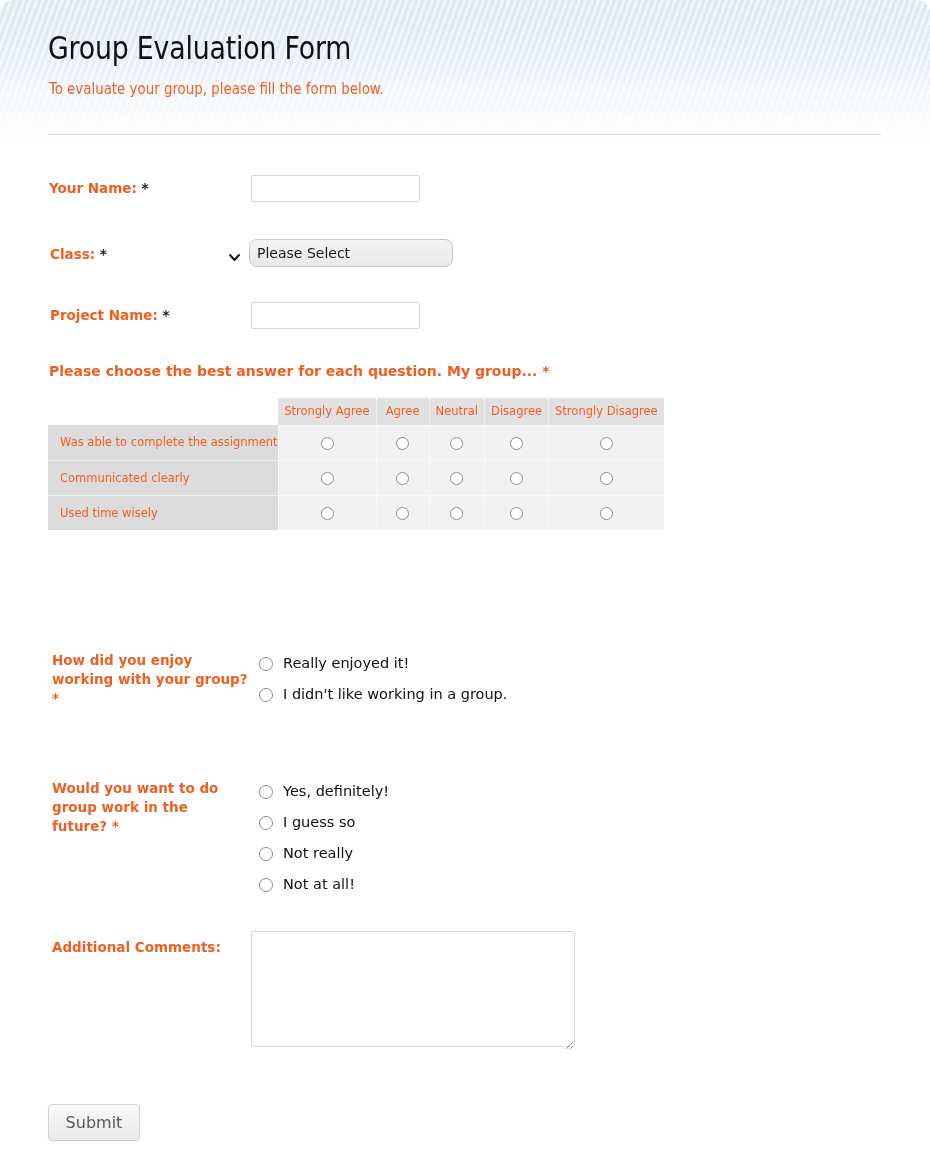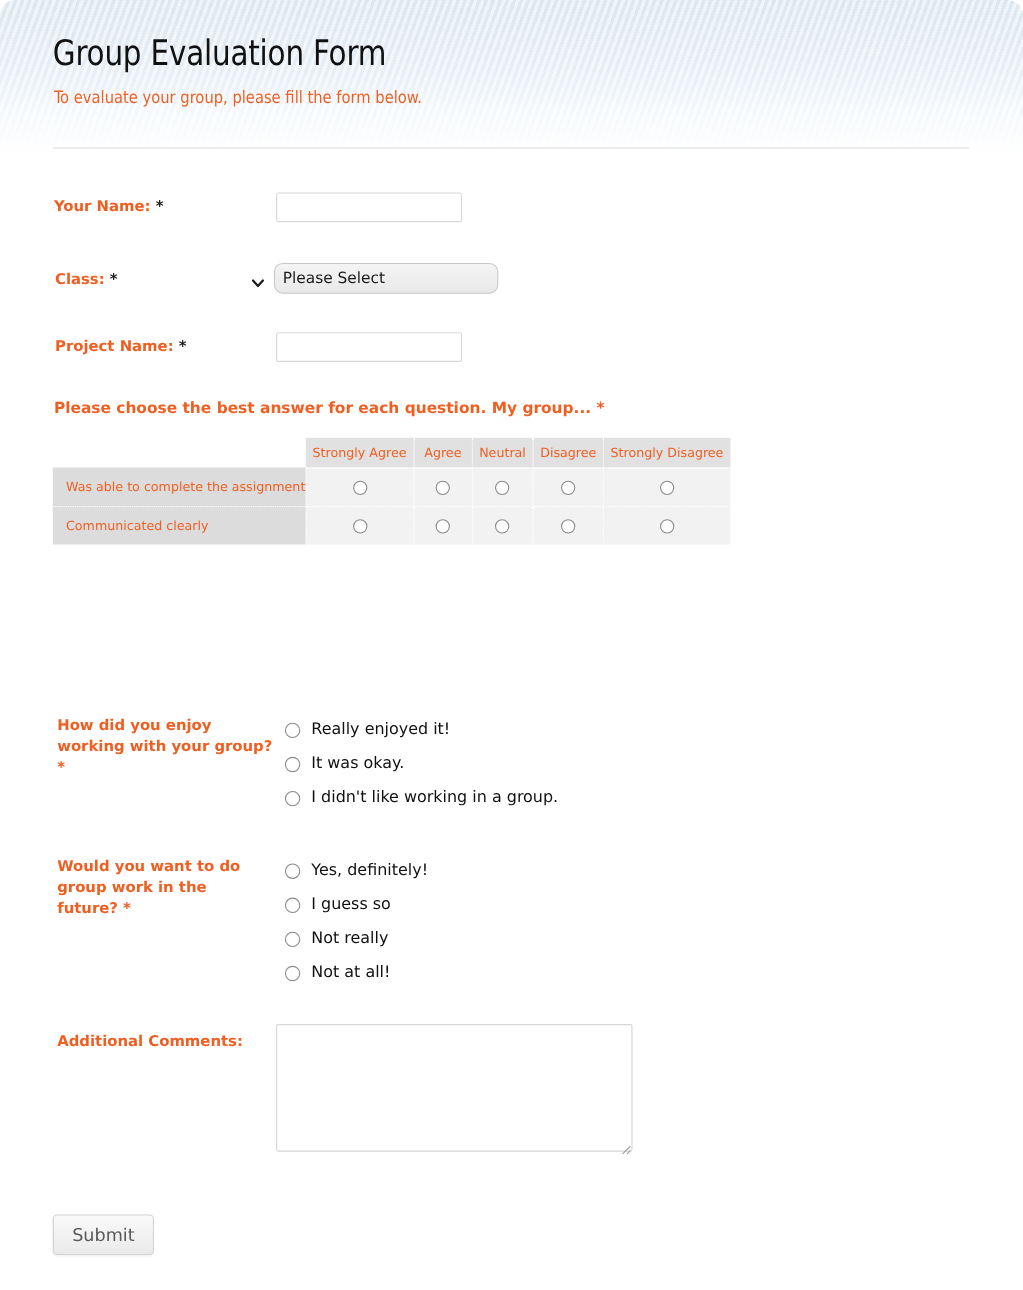--- a/index.html
+++ b/index.html
@@ -354,36 +354,40 @@
         <td class="radiocell"><input type="radio" class="radio" name="m2" style=""></td>
       </tr>
       <tr>
         <td class="rowhdr">Communicated clearly</td>
         <td class="radiocell"><input type="radio" class="radio" name="m3" style=""></td>
         <td class="radiocell"><input type="radio" class="radio" name="m3" style=""></td>
         <td class="radiocell"><input type="radio" class="radio" name="m3" style=""></td>
         <td class="radiocell"><input type="radio" class="radio" name="m3" style=""></td>
         <td class="radiocell"><input type="radio" class="radio" name="m3" style=""></td>
       </tr>
+      <tr>
+        <td class="rowhdr">Used time wisely</td>
+        <td class="radiocell"><input type="radio" class="radio" name="m4" style=""></td>
+        <td class="radiocell"><input type="radio" class="radio" name="m4" style=""></td>
+        <td class="radiocell"><input type="radio" class="radio" name="m4" style=""></td>
+        <td class="radiocell"><input type="radio" class="radio" name="m4" style=""></td>
+        <td class="radiocell"><input type="radio" class="radio" name="m4" style=""></td>
+      </tr>
     </tbody>
   </table>
 
   <div class="field-row">
     <div class="fld-label" style="left:52px; top:511px; width:196px; line-height:19px;">
       <span>How did you enjoy working with your group?</span>
       <span class="req-orange">*</span>
     </div>
     <div class="rgroup" style="left:259px; top:500px;">
       <div class="ropt">
         <input type="radio" class="radio lg" name="q1" style="">
         <span class="rlabel">Really enjoyed it!</span>
-      </div>
-      <div class="ropt">
-        <input type="radio" class="radio lg" name="q1" style="">
-        <span class="rlabel">It was okay.</span>
       </div>
       <div class="ropt">
         <input type="radio" class="radio lg" name="q1" style="">
         <span class="rlabel">I didn't like working in a group.</span>
       </div>
     </div>
   </div>
 
   <div class="field-row">
     <div class="fld-label" style="left:52px; top:639px; width:190px; line-height:19px;">

